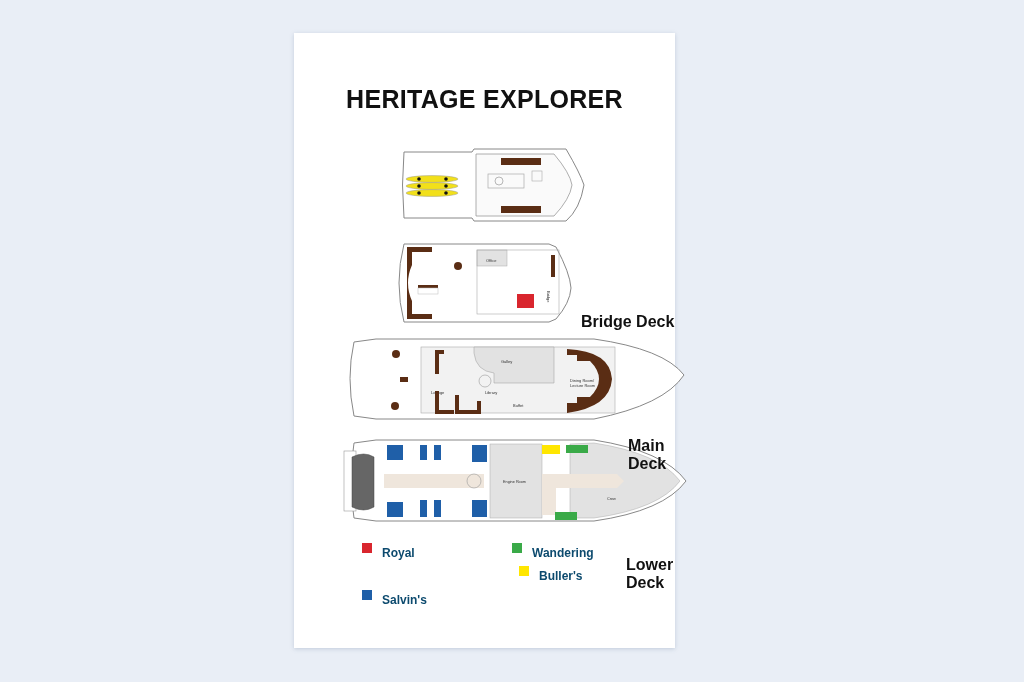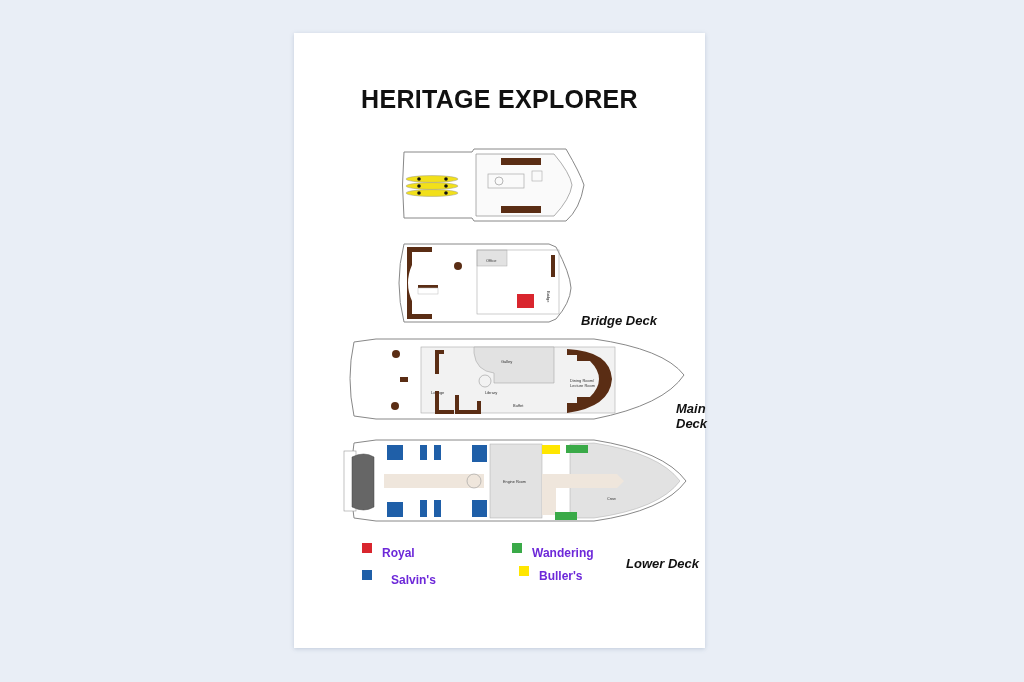--- a/index.html
+++ b/index.html
@@ -1,21 +1,21 @@
 <!DOCTYPE html>
 <html><head>
 <meta charset="utf-8">
 <style>
   html, body { margin:0; padding:0; }
   body { width:1024px; height:682px; background:#e9eef6; position:relative; overflow:hidden; font-family:"Liberation Sans", sans-serif; }
-  .page { position:absolute; left:294px; top:33px; width:411px; height:615px; background:#fff; box-shadow:0 1px 4px rgba(120,140,170,0.35); }
+  .page { position:absolute; left:294px; top:33px; width:381px; height:615px; background:#fff; box-shadow:0 1px 4px rgba(120,140,170,0.35); }
   .title { position:absolute; left:0; right:0; top:52px; text-align:center; font-size:25px; font-weight:bold; letter-spacing:0.3px; color:#111; }
-  .deck-label { position:absolute; font-size:13px; font-weight:bold; color:#111;font-style:italic; }
+  .deck-label { position:absolute; font-size:16px; font-weight:bold; color:#111; }
   svg.plan { position:absolute; left:0; top:0; }
-  .legend-item { position:absolute; display:flex; align-items:center; font-size:12px; font-weight:bold; color:#6d28d9; }
+  .legend-item { position:absolute; display:flex; align-items:center; font-size:12px; font-weight:bold; color:#0c4a6e; }
   .sw { width:10px; height:10px; margin-right:10px; position:relative; top:-5px; }
 </style>
 </head>
 <body>
 
 <div class="page">
   <div class="title">HERITAGE EXPLORER</div>
 
   <svg class="plan" width="437" height="615" viewBox="0 0 437 615">
 
@@ -95,32 +95,32 @@
           <rect x="140" y="467" width="7" height="17"></rect>
           <rect x="178" y="467" width="15" height="17"></rect>
       </g>
       <rect x="248" y="412" width="18" height="9" fill="#ffe600"></rect>
       <rect x="272" y="412" width="22" height="8" fill="#3aaa48"></rect>
       <rect x="261" y="479" width="22" height="8" fill="#3aaa48"></rect>
     </g>
   </svg>
 
   <div class="deck-label" style="left:287px; top:280px;">Bridge Deck</div>
-  <div class="deck-label" style="left:334px; top:368px;margin-left:48px;">Main Deck</div>
+  <div class="deck-label" style="left:334px; top:404px;">Main Deck</div>
   <div class="deck-label" style="left:332px; top:491px;margin-top:32px;">Lower Deck</div>
 
   <div class="legend-item" style="left:68px; top:513px;">
     <span class="sw" style="background:#d9262e"></span>
     <span>Royal</span>
   </div>
   <div class="legend-item" style="left:218px; top:513px;">
     <span class="sw" style="background:#3aaa48"></span>
     <span>Wandering</span>
   </div>
-  <div class="legend-item" style="left:68px; top:540px;gap:9px;">
+  <div class="legend-item" style="left:68px; top:560px;">
     <span class="sw" style="background:#1f5fa8"></span>
     <span>Salvin's</span>
   </div>
   <div class="legend-item" style="left:225px; top:536px;justify-content:space-between;">
     <span class="sw" style="background:#ffe600"></span>
     <span>Buller's</span>
   </div>
 </div>
 
 </body></html>

